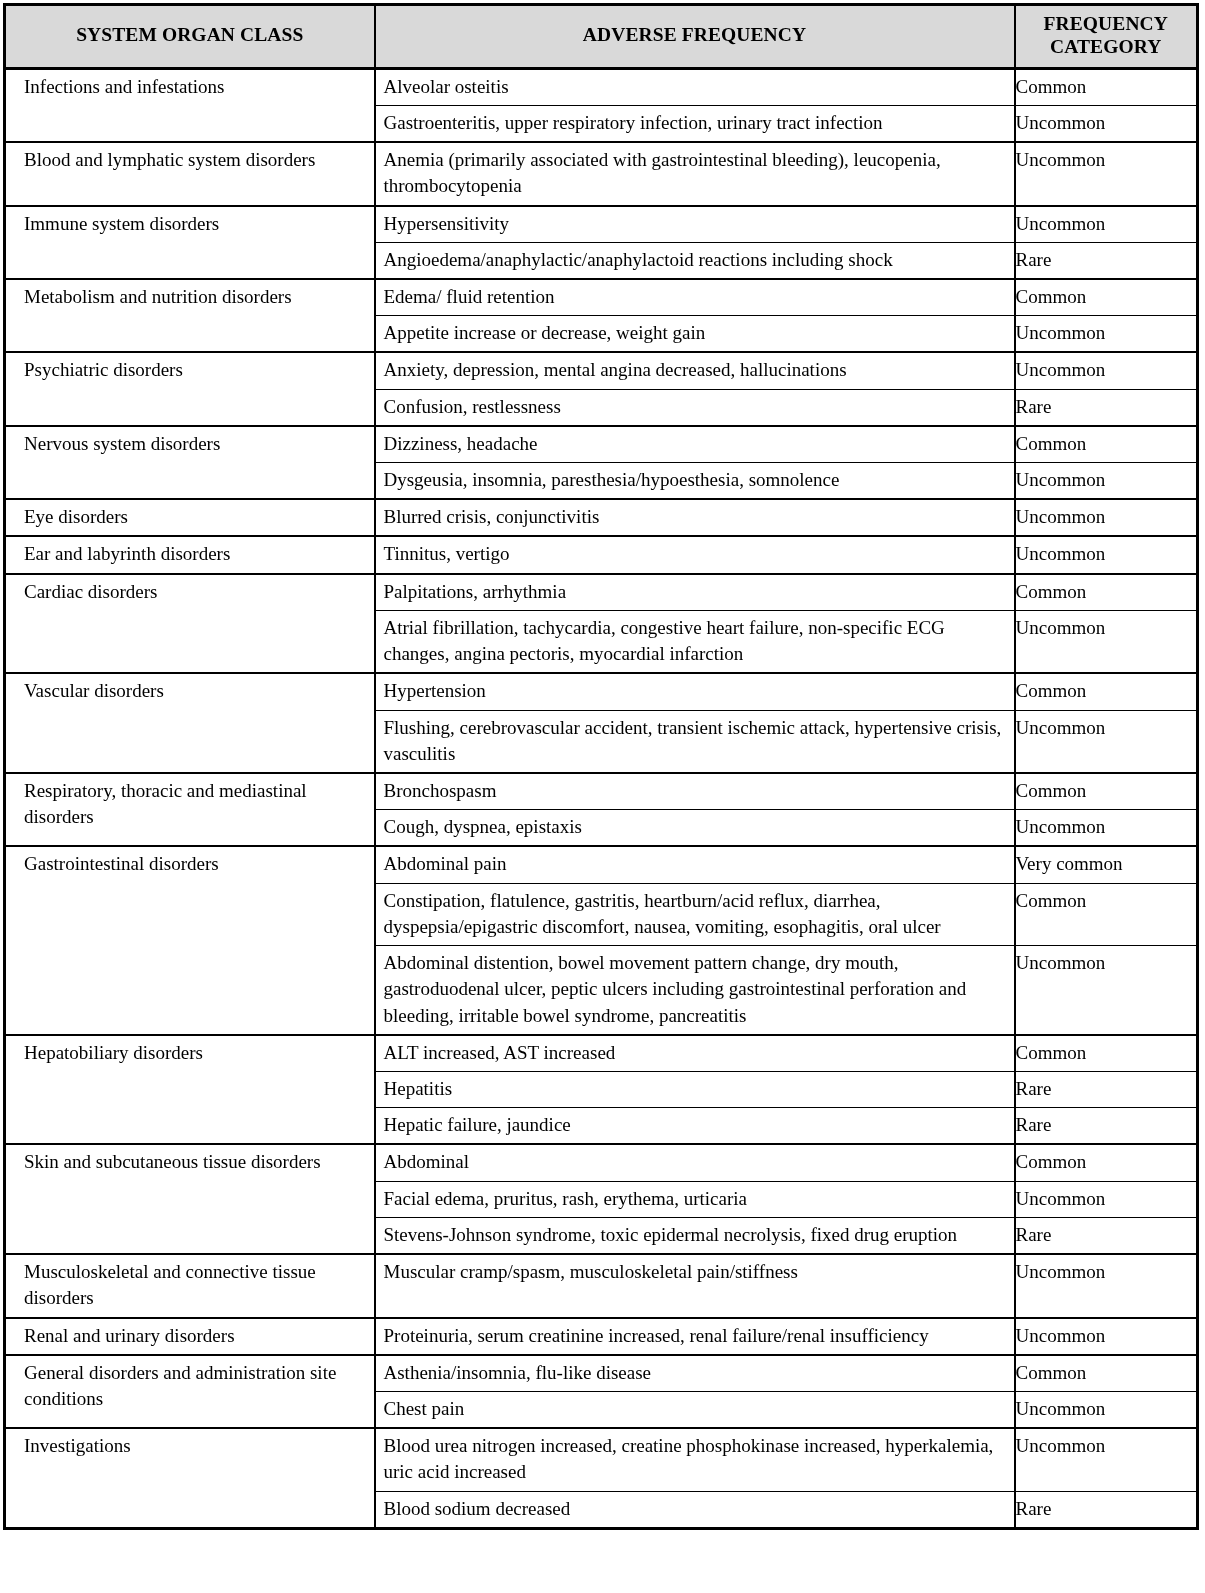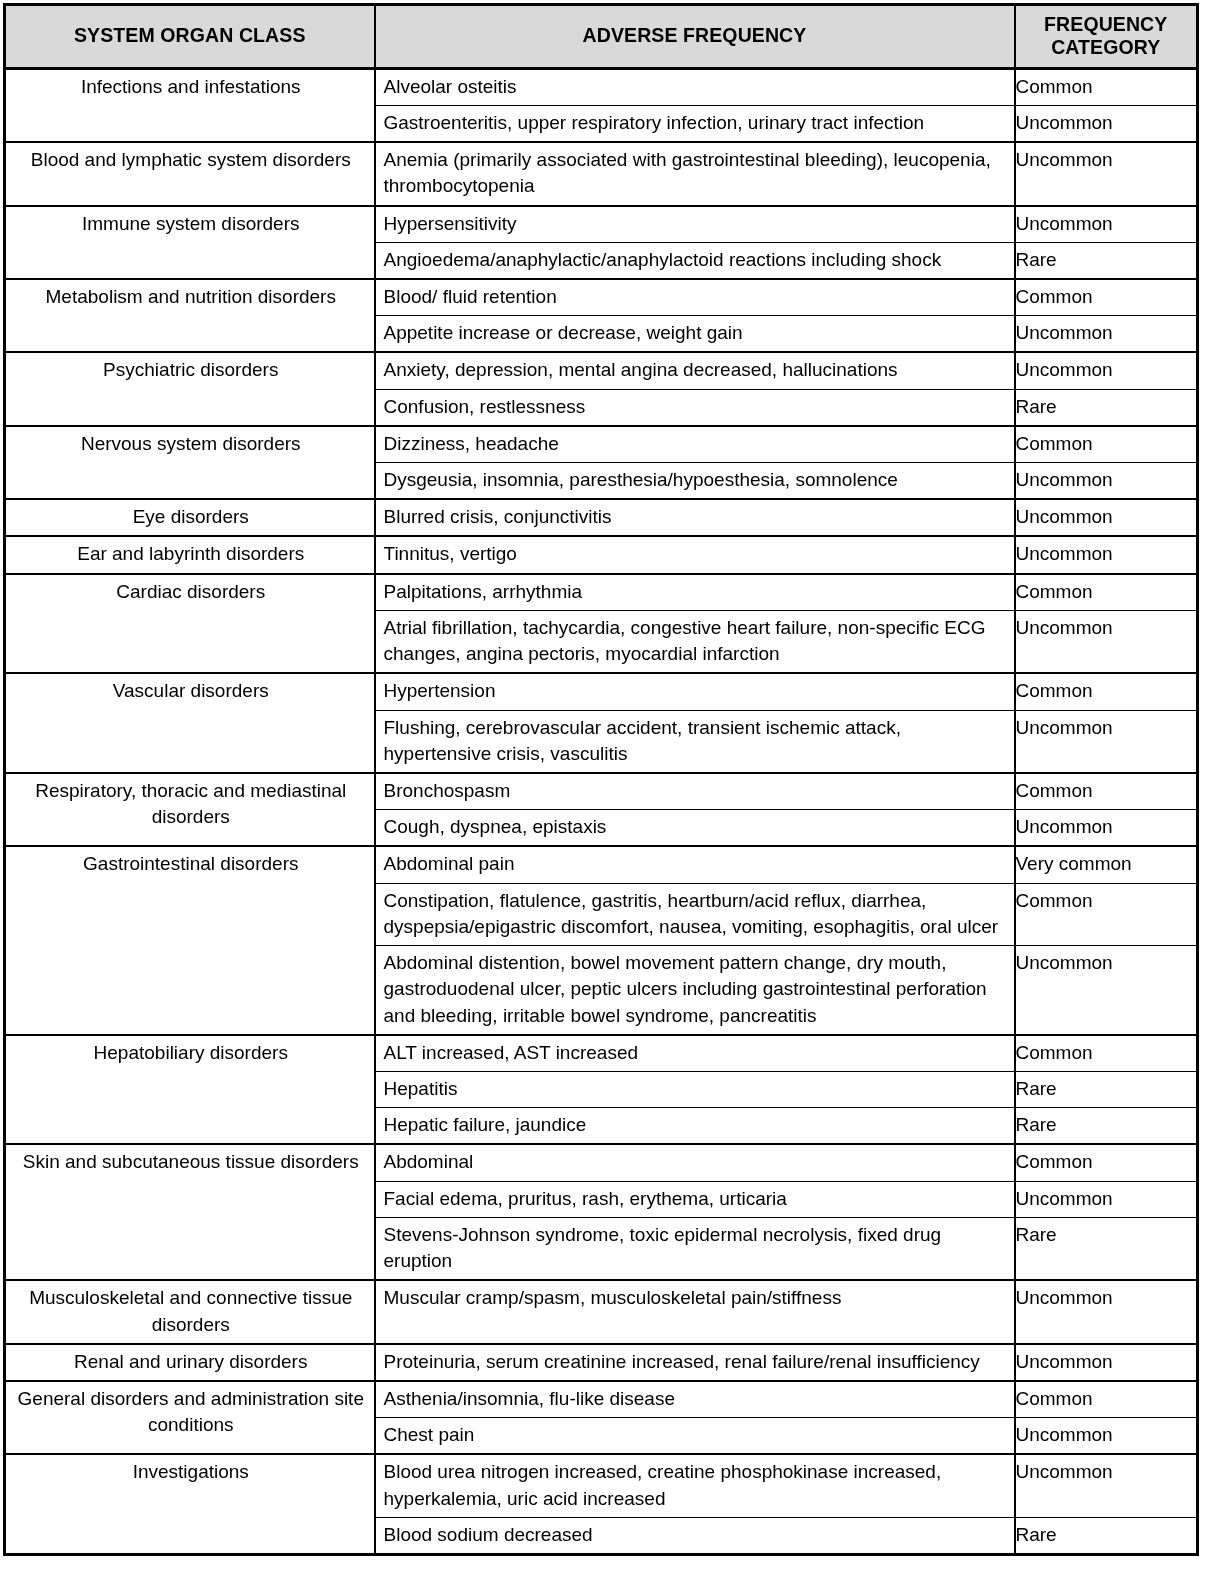--- a/index.html
+++ b/index.html
@@ -20,20 +20,21 @@
     box-sizing: border-box;
     padding: 0;
     position: relative;
   }
   table.ar-table {
     border-collapse: collapse;
     table-layout: fixed;
     width: 1022px;
     margin: 3px;
     border: 3px solid #000000;
+    font-family: Liberation Serif, serif;
   }
   table.ar-table col.c-soc   { width: 370px; }
   table.ar-table col.c-rx    { width: 640px; }
   table.ar-table col.c-freq  { width: 183px; }
 
   thead th {
     background: #d9d9d9;
     font-weight: bold;
     font-size: 19.5px;
     line-height: 1.17;
@@ -50,21 +51,21 @@
     font-size: 19px;
     line-height: 1.38;
     vertical-align: top;
     padding: 4px 7px 5px 8px;
     border-right: 2px solid #000000;
     background: #ffffff;
     word-wrap: break-word;
     overflow-wrap: break-word;
   }
   tbody td.freq { border-right: none; padding-left: 0; }
-  tbody td.soc  { padding-left: 9px; text-align: center; }
+  tbody td.soc  { padding-left: 18px; }
 
   
   tbody tr.sub td.rx,
   tbody tr.sub td.freq { border-top: 1.5px solid #000000; }
 
   
   tbody tr.grp > td { border-top: 2.5px solid #000000; }
   tbody tr.first-grp > td { border-top: none; }
 </style>
 </head>
@@ -106,21 +107,21 @@
           <td class="soc" rowspan="2">Immune system disorders</td>
           <td class="rx">Hypersensitivity</td>
           <td class="freq">Uncommon</td>
         </tr>
         <tr class="sub">
           <td class="rx">Angioedema/anaphylactic/anaphylactoid reactions including shock</td>
           <td class="freq">Rare</td>
         </tr>
         <tr class="grp">
           <td class="soc" rowspan="2">Metabolism and nutrition disorders</td>
-          <td class="rx">Blood/ fluid retention</td>
+          <td class="rx">Edema/ fluid retention</td>
           <td class="freq">Common</td>
         </tr>
         <tr class="sub">
           <td class="rx">Appetite increase or decrease, weight gain</td>
           <td class="freq">Uncommon</td>
         </tr>
         <tr class="grp">
           <td class="soc" rowspan="2">Psychiatric disorders</td>
           <td class="rx">Anxiety, depression, mental angina decreased, hallucinations</td>
           <td class="freq">Uncommon</td>

